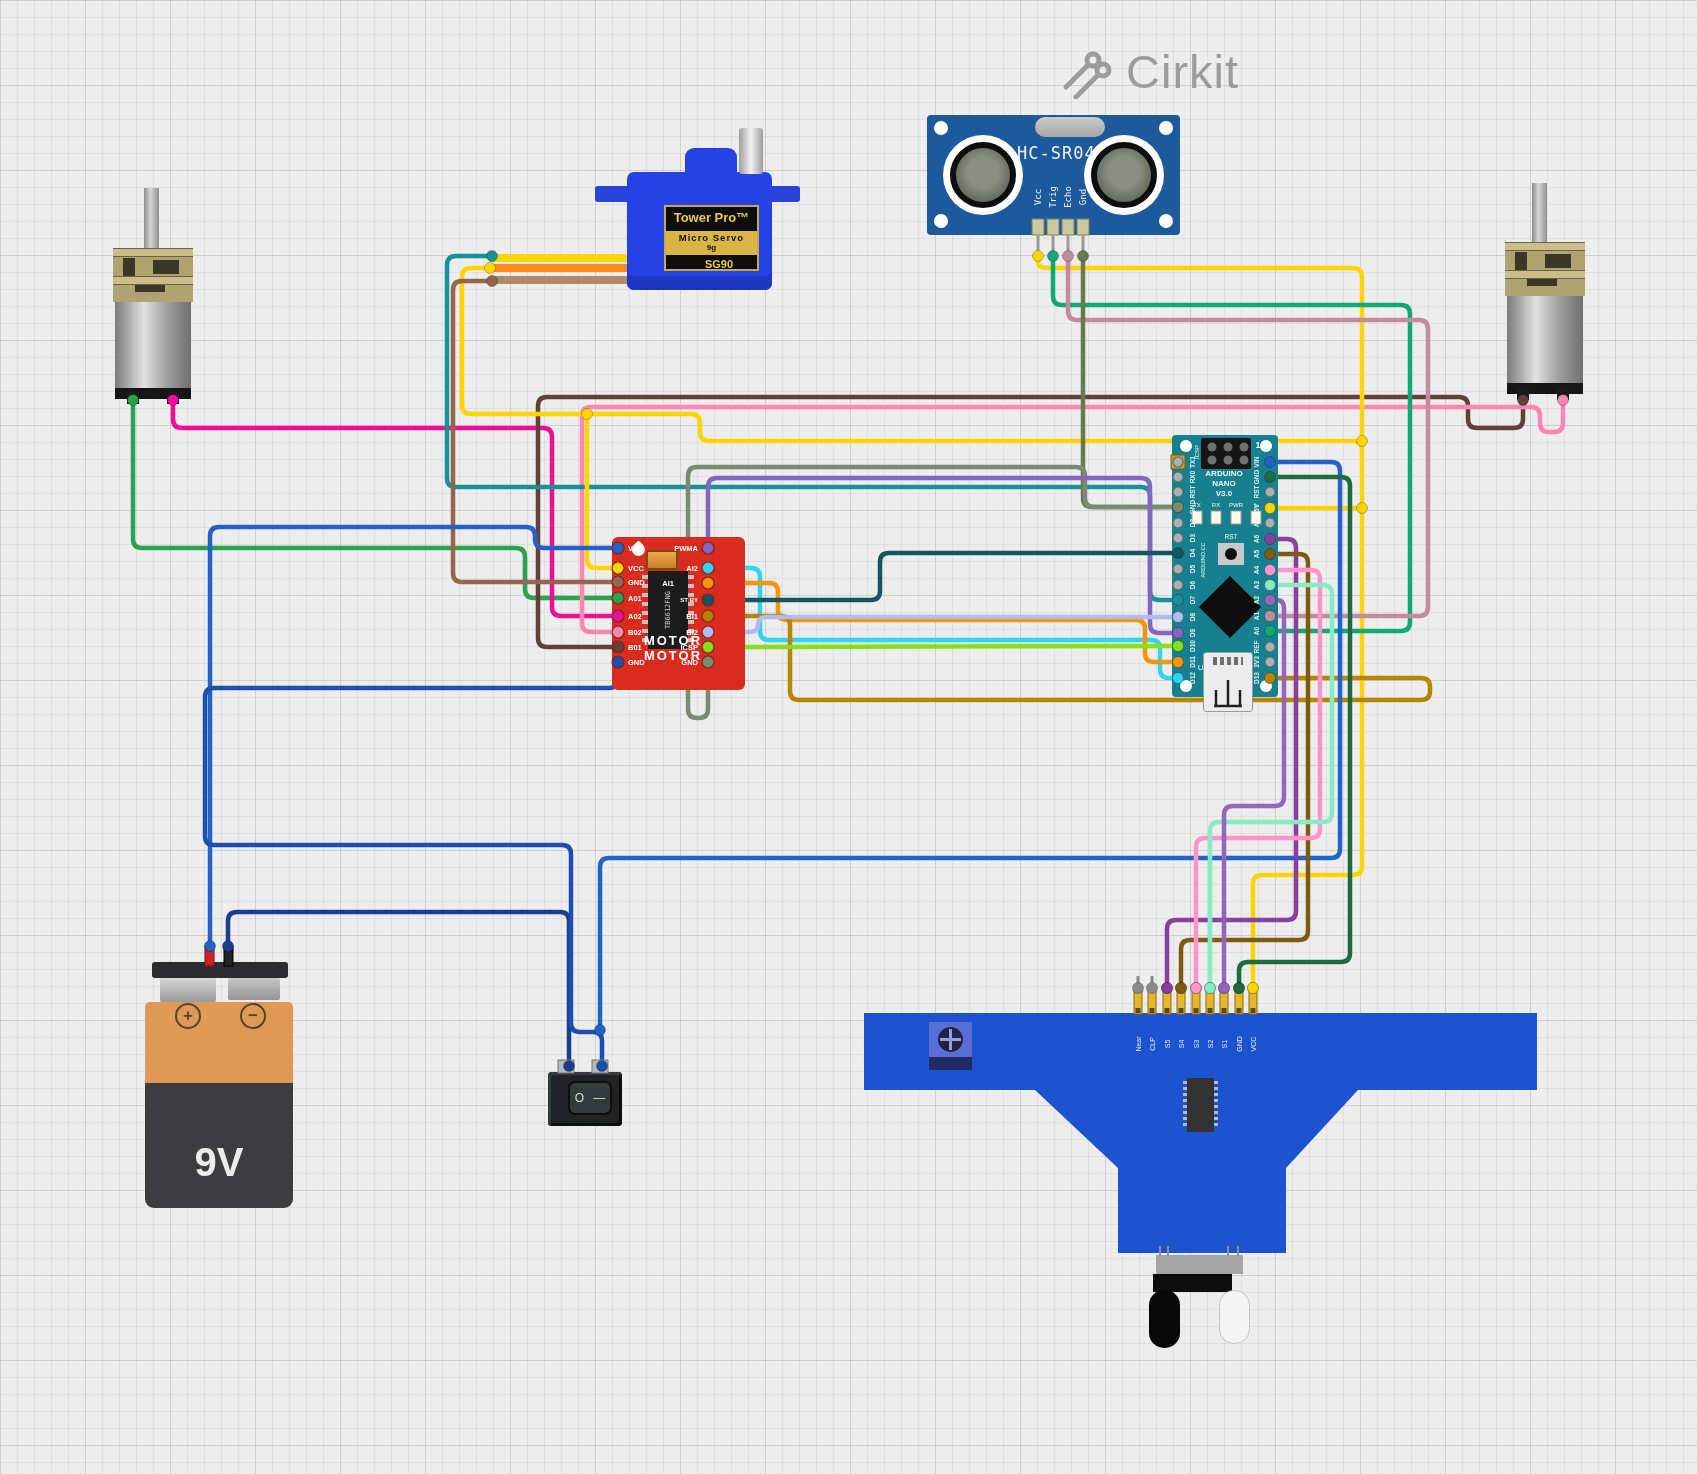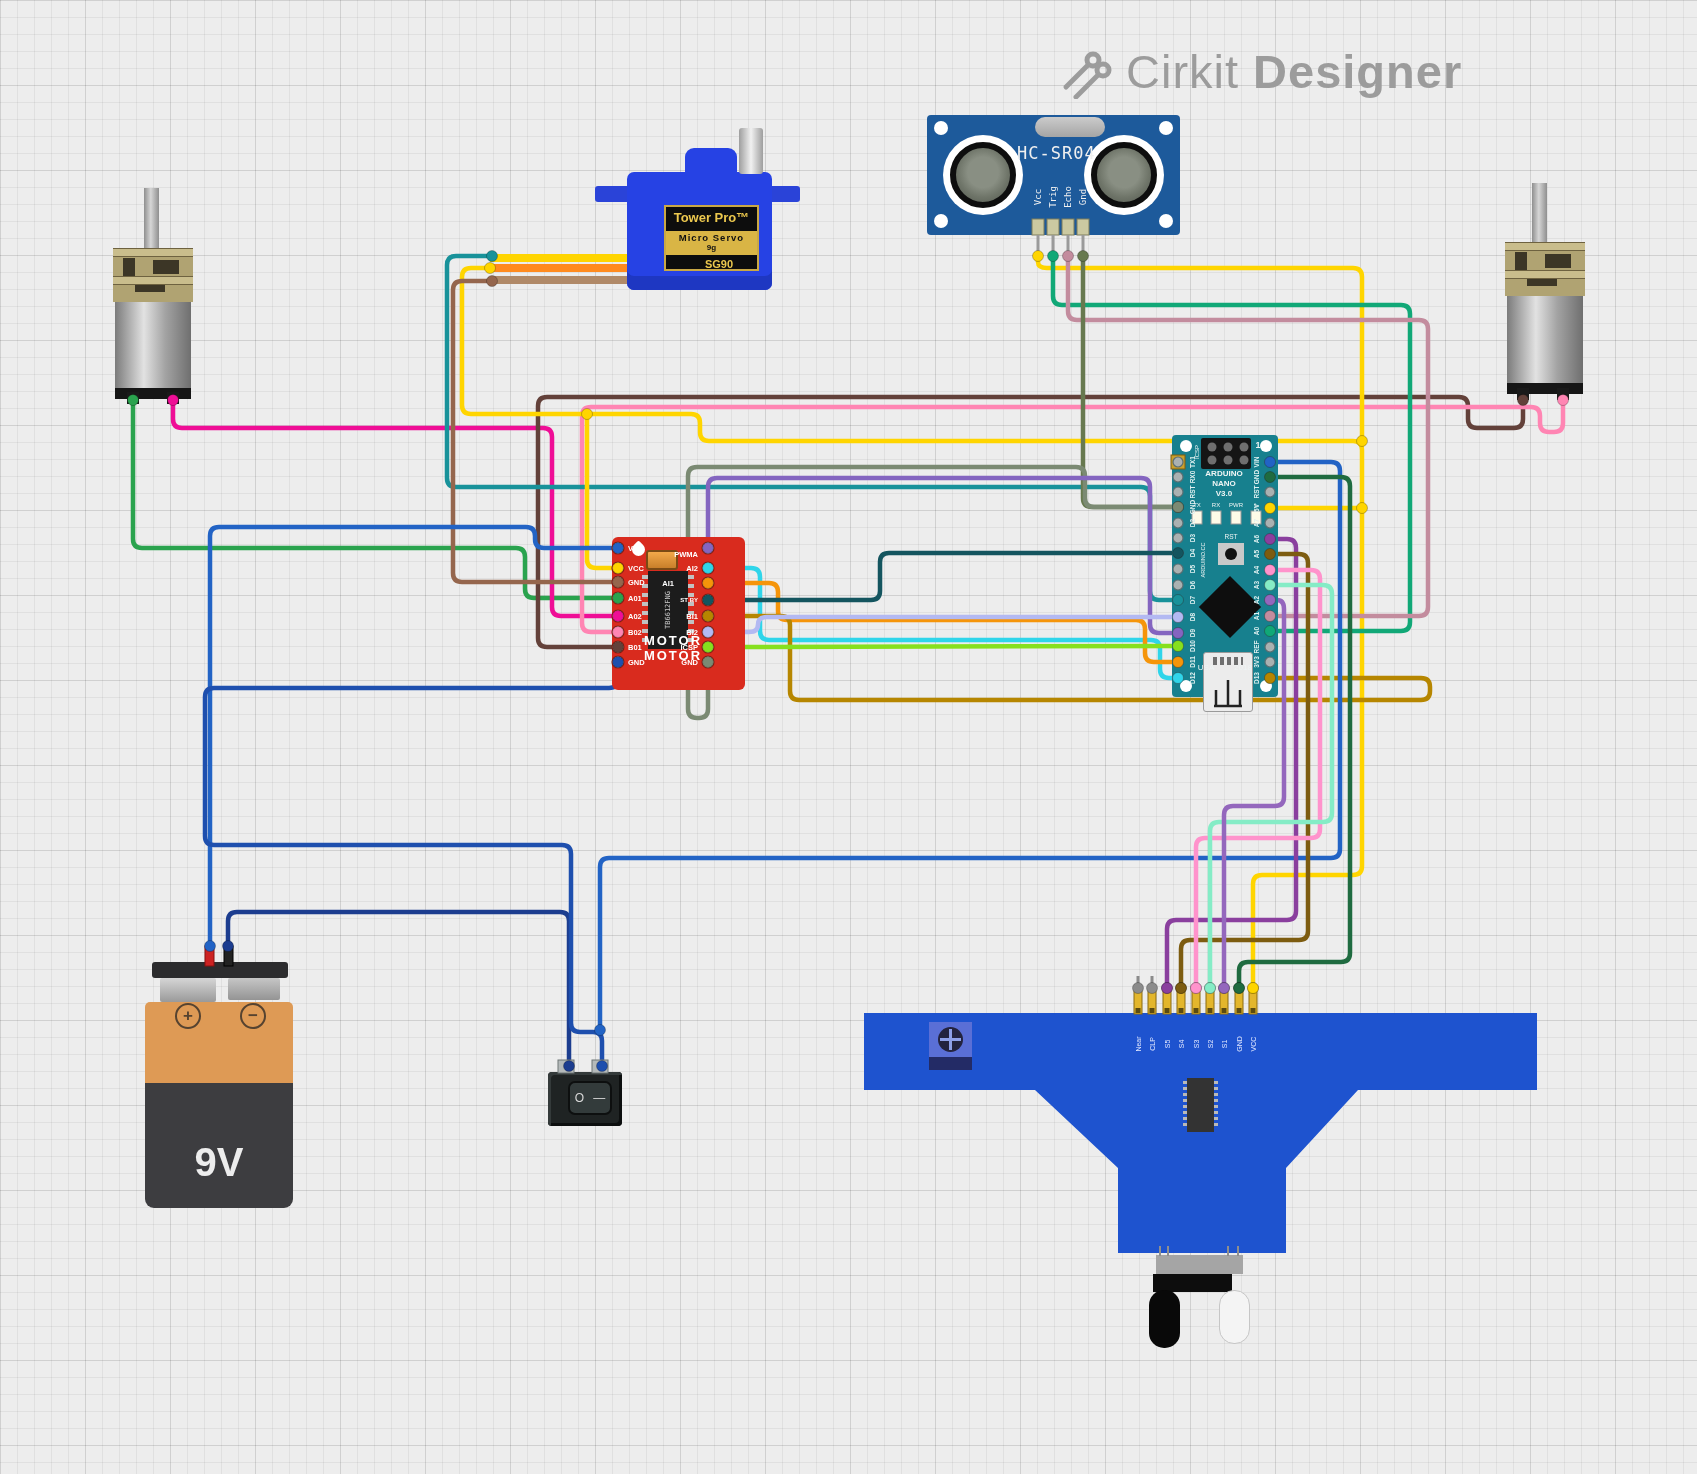--- a/index.html
+++ b/index.html
@@ -143,21 +143,20 @@
 <div class="abs logo">
   <svg width="54" height="54" viewBox="0 0 54 54">
     <g stroke="#9c9c9c" stroke-width="5" fill="none" stroke-linecap="round">
       <line x1="8" y1="42" x2="30" y2="20"></line>
         <circle cx="35" cy="15" r="6"></circle>
       <line x1="18" y1="52" x2="40" y2="30"></line>
         <circle cx="45" cy="25" r="6"></circle>
     </g>
   </svg>
   <span class="t1">Cirkit</span>
-  <span class="t2">Designer</span>
 </div>
 
 <div class="abs comp motor" style="left:113px;top:183px;height:217px;">
   <div class="shaft" style="left:31px;top:5px;"></div>
   <div class="gear" style="top:65px;">
     <i style="left:10px;top:10px;width:12px;height:22px;"></i>
       <i style="left:40px;top:12px;width:26px;height:14px;"></i>
       <i style="left:22px;top:32px;width:30px;height:12px;"></i>
   </div>
   <div class="plate" style="top:65px;"></div>
@@ -473,21 +472,21 @@
     <div style="left: 1256px; top: 662px; font-size: 6.5px; color: rgb(223, 240, 240); font-weight: bold; transform: translate(-50%, -50%) rotate(-90deg);">3V3</div>
     <div style="left: 1256px; top: 678px; font-size: 6.5px; color: rgb(223, 240, 240); font-weight: bold; transform: translate(-50%, -50%) rotate(-90deg);">D13</div>
     <div style="left: 628px; top: 548px; transform: translate(0px, -50%); font-size: 7.5px; font-weight: bold; color: rgb(255, 255, 255);">VM</div>
     <div style="left: 628px; top: 568px; transform: translate(0px, -50%); font-size: 7.5px; font-weight: bold; color: rgb(255, 255, 255);">VCC</div>
     <div style="left: 628px; top: 582px; transform: translate(0px, -50%); font-size: 7.5px; font-weight: bold; color: rgb(255, 255, 255);">GND</div>
     <div style="left: 628px; top: 598px; transform: translate(0px, -50%); font-size: 7.5px; font-weight: bold; color: rgb(255, 255, 255);">A01</div>
     <div style="left: 628px; top: 616px; transform: translate(0px, -50%); font-size: 7.5px; font-weight: bold; color: rgb(255, 255, 255);">A02</div>
     <div style="left: 628px; top: 632px; transform: translate(0px, -50%); font-size: 7.5px; font-weight: bold; color: rgb(255, 255, 255);">B02</div>
     <div style="left: 628px; top: 647px; transform: translate(0px, -50%); font-size: 7.5px; font-weight: bold; color: rgb(255, 255, 255);">B01</div>
     <div style="left: 628px; top: 662px; transform: translate(0px, -50%); font-size: 7.5px; font-weight: bold; color: rgb(255, 255, 255);">GND</div>
-    <div style="left: 660px; top: 548px; width: 38px; text-align: right; transform: translate(0px, -50%); font-size: 7.5px; font-weight: bold; color: rgb(255, 255, 255); margin-top: 6px;">PWMA</div>
+    <div style="left: 660px; top: 548px; width: 38px; text-align: right; transform: translate(0px, -50%); font-size: 7.5px; font-weight: bold; color: rgb(255, 255, 255);">PWMA</div>
     <div style="left: 660px; top: 568px; width: 38px; text-align: right; transform: translate(0px, -50%); font-size: 7.5px; font-weight: bold; color: rgb(255, 255, 255);">AI2</div>
     <div style="left: 636px; top: 583px; width: 38px; text-align: right; transform: translate(0px, -50%); font-size: 7.5px; font-weight: bold; color: rgb(255, 255, 255);">AI1</div>
     <div style="left: 660px; top: 600px; width: 38px; text-align: right; transform: translate(0px, -50%); font-size: 6px; font-weight: bold; color: rgb(255, 255, 255);">ST BY</div>
     <div style="left: 660px; top: 616px; width: 38px; text-align: right; transform: translate(0px, -50%); font-size: 7.5px; font-weight: bold; color: rgb(255, 255, 255);">BI1</div>
     <div style="left: 660px; top: 632px; width: 38px; text-align: right; transform: translate(0px, -50%); font-size: 7.5px; font-weight: bold; color: rgb(255, 255, 255);">BI2</div>
     <div style="left: 660px; top: 647px; width: 38px; text-align: right; transform: translate(0px, -50%); font-size: 7.5px; font-weight: bold; color: rgb(255, 255, 255);">ICSP</div>
     <div style="left: 660px; top: 662px; width: 38px; text-align: right; transform: translate(0px, -50%); font-size: 7.5px; font-weight: bold; color: rgb(255, 255, 255);">GND</div>
     <div style="left: 1138px; top: 1044px; font-size: 7px; color: rgb(227, 233, 255); transform: translate(-50%, -50%) rotate(-90deg);">Near</div>
     <div style="left: 1152px; top: 1044px; font-size: 7px; color: rgb(227, 233, 255); transform: translate(-50%, -50%) rotate(-90deg);">CLP</div>
     <div style="left: 1167px; top: 1044px; font-size: 7px; color: rgb(227, 233, 255); transform: translate(-50%, -50%) rotate(-90deg);">S5</div>

